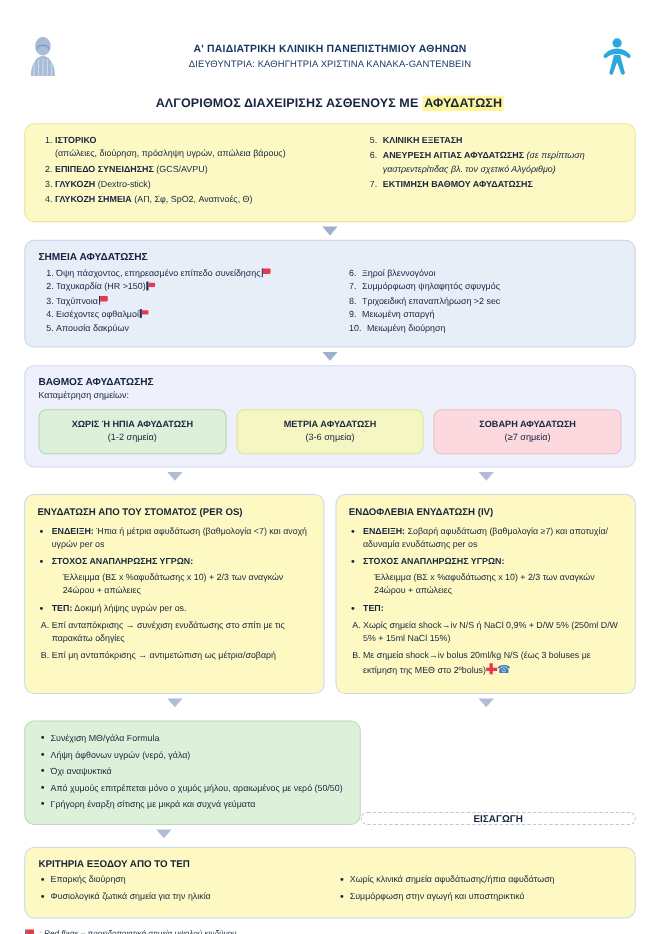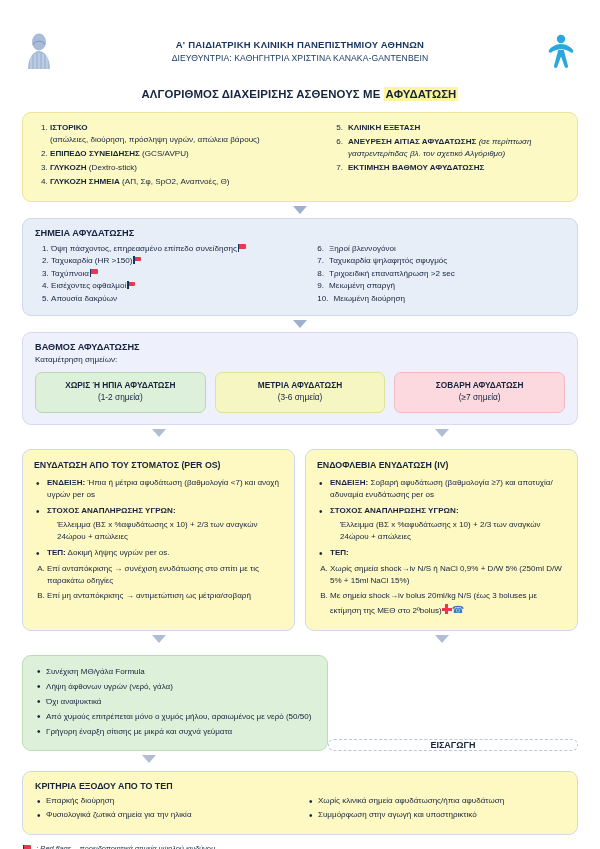--- a/index.html
+++ b/index.html
@@ -181,21 +181,21 @@
         </ol>
       </div>
       <div class="col-r">
         <ol class="no-bullet" style="padding-left:0;">
           <li style="display:flex; gap:5px;">
               <span>6.</span>
               <span>Ξηροί βλεννογόνοι</span>
             </li>
           <li style="display:flex; gap:5px;">
               <span>7.</span>
-              <span>Ταχυκαρδία ψηλαφητός σφυγμός</span>
+              <span>Συμμόρφωση ψηλαφητός σφυγμός</span>
             </li>
           <li style="display:flex; gap:5px;">
               <span>8.</span>
               <span>Τριχοειδική επαναπλήρωση &gt;2 sec</span>
             </li>
           <li style="display:flex; gap:5px;">
               <span>9.</span>
               <span>Μειωμένη σπαργή</span>
             </li>
           <li style="display:flex; gap:5px;">

